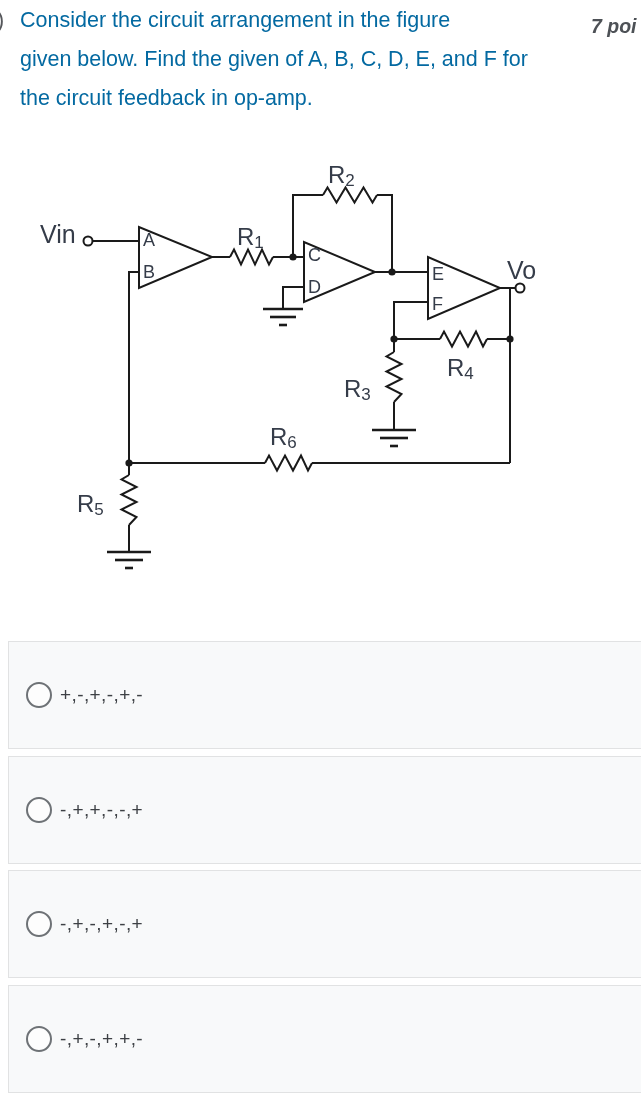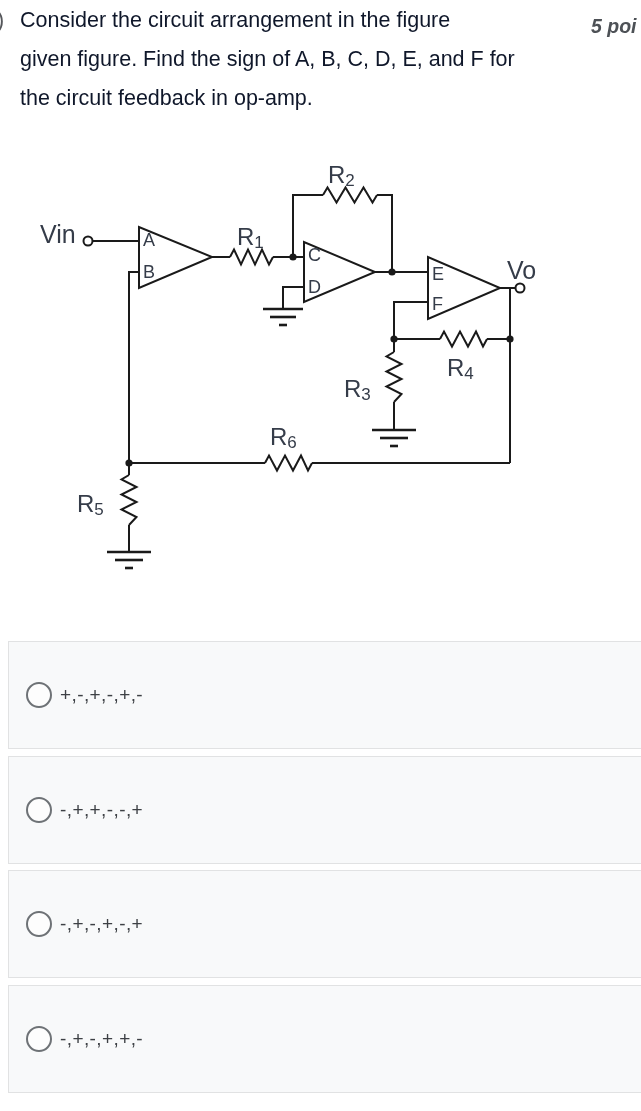--- a/index.html
+++ b/index.html
@@ -1,21 +1,21 @@
 <!DOCTYPE html>
 <html><head>
 <meta charset="utf-8">
 <style>
   html,body{margin:0;padding:0;background:#fff;}
   #page{position:relative;width:641px;height:1111px;overflow:hidden;background:#ffffff;
         font-family:"Liberation Sans", sans-serif;}
 
   
   .q-prefix{position:absolute;left:-3px;top:1px;font-size:21.5px;line-height:39px;color:#55575b;}
-  .question{position:absolute;left:20px;top:1px;width:560px;color:#0f172a;}
+  .question{position:absolute;left:20px;top:1px;width:560px;color:#0369a1;}
   .question .q-line{font-size:21.5px;line-height:39px;}
   .points{position:absolute;left:591px;top:15px;font-size:19.5px;font-style:italic;
           font-weight:bold;color:#4d5156;white-space:nowrap;}
 
   
   .circuit{position:absolute;left:0;top:140px;}
   .wire{stroke:#1a1a1a;stroke-width:2;fill:none;}
   .wire-thick{stroke:#1a1a1a;stroke-width:2.6;fill:none;}
   .tri{fill:#ffffff;stroke:#1a1a1a;stroke-width:2;stroke-linejoin:miter;}
   .node{fill:#1a1a1a;stroke:none;}
@@ -35,24 +35,24 @@
   .row1{top:641px;} .row2{top:756px;} .row3{top:870px;} .row4{top:985px;}
 </style>
 </head>
 <body>
 
 <div id="page">
 
   <div class="q-prefix">)</div>
   <div class="question">
     <div class="q-line">Consider the circuit arrangement in the figure</div>
-    <div class="q-line">given figure. Find the sign of A, B, C, D, E, and F for</div>
+    <div class="q-line">given below. Find the given of A, B, C, D, E, and F for</div>
     <div class="q-line">the circuit feedback in op-amp.</div>
   </div>
-  <div class="points">5 poi</div>
+  <div class="points">7 poi</div>
 
   <svg class="circuit" width="641" height="460" viewBox="0 0 641 460">
 
     <path class="wire" d="M92,101 H139"></path>
     <path class="wire" d="M139,132 H129 V323"></path>
     <path class="wire" d="M212,117 H230"></path>
     <path class="wire" d="M273,117 H304"></path>
     <path class="wire" d="M293,117 V55 H323"></path>
     <path class="wire" d="M377,55 H392 V132"></path>
     <path class="wire" d="M304,147 H283 V169"></path>

